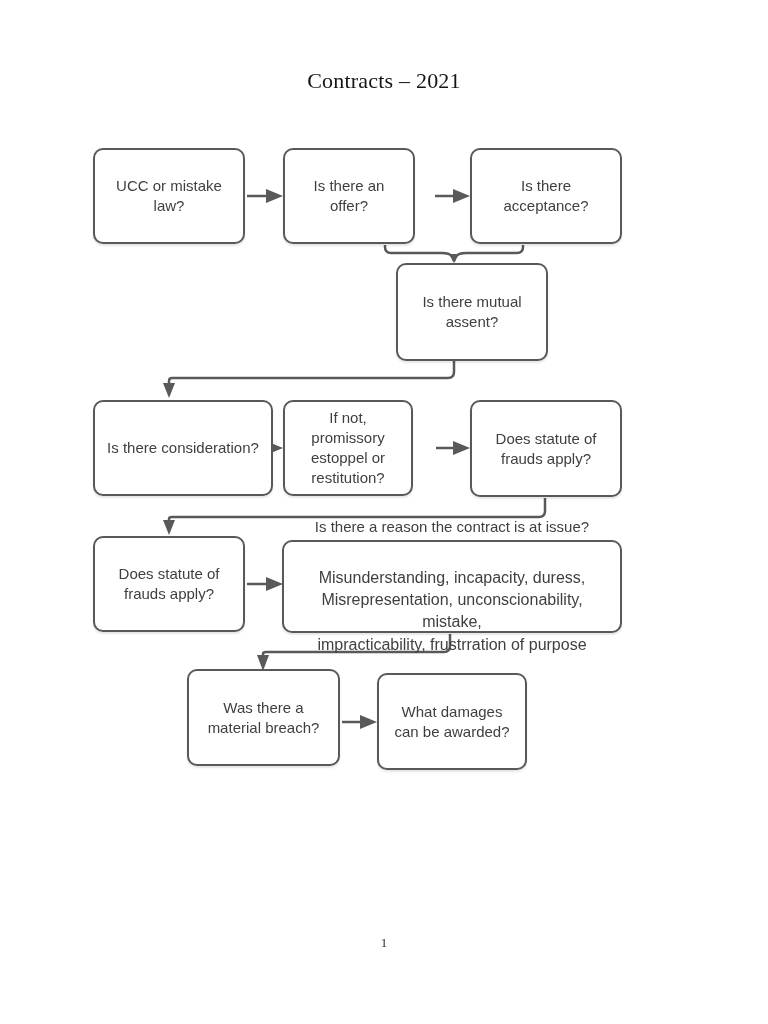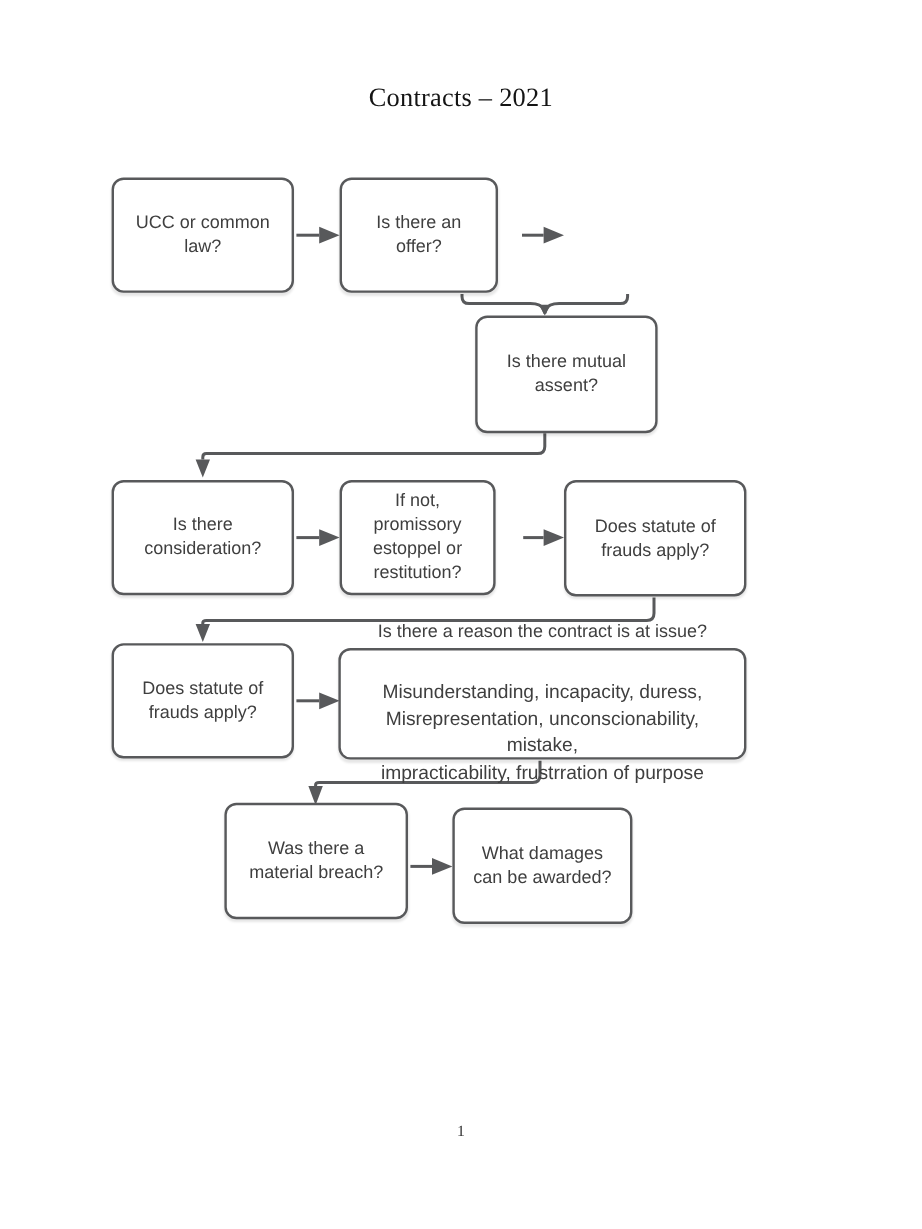--- a/index.html
+++ b/index.html
@@ -66,31 +66,34 @@
       <polygon points="266,441 266,455 283,448"></polygon>
       <polygon points="453,441 453,455 470,448"></polygon>
       <polygon points="163,520 175,520 169,535"></polygon>
       <polygon points="266,577 266,591 283,584"></polygon>
       <polygon points="257,655 269,655 263,671"></polygon>
       <polygon points="360,715 360,729 377,722"></polygon>
     </g>
   </svg>
 
   <div class="node" style="left:93px;top:148px;width:152px;height:96px">
-    <div class="node-label">UCC or common law?</div>
+    <div class="node-label">UCC or mistake law?</div>
   </div>
   <div class="node" style="left:283px;top:148px;width:132px;height:96px">
     <div class="node-label">Is there an offer?</div>
+  </div>
+  <div class="node" style="left:470px;top:148px;width:152px;height:96px">
+    <div class="node-label">Is there acceptance?</div>
   </div>
 
   <div class="node" style="left:396px;top:263px;width:152px;height:98px">
     <div class="node-label">Is there mutual assent?</div>
   </div>
 
-  <div class="node" style="left:93px;top:400px;width:152px;height:96px">
+  <div class="node" style="left:93px;top:400px;width:180px;height:96px">
     <div class="node-label">Is there consideration?</div>
   </div>
   <div class="node" style="left:283px;top:400px;width:130px;height:96px">
     <div class="node-label">If not, promissory estoppel or restitution?</div>
   </div>
   <div class="node" style="left:470px;top:400px;width:152px;height:97px">
     <div class="node-label">Does statute of frauds apply?</div>
   </div>
 
   <div class="node" style="left:93px;top:536px;width:152px;height:96px">

